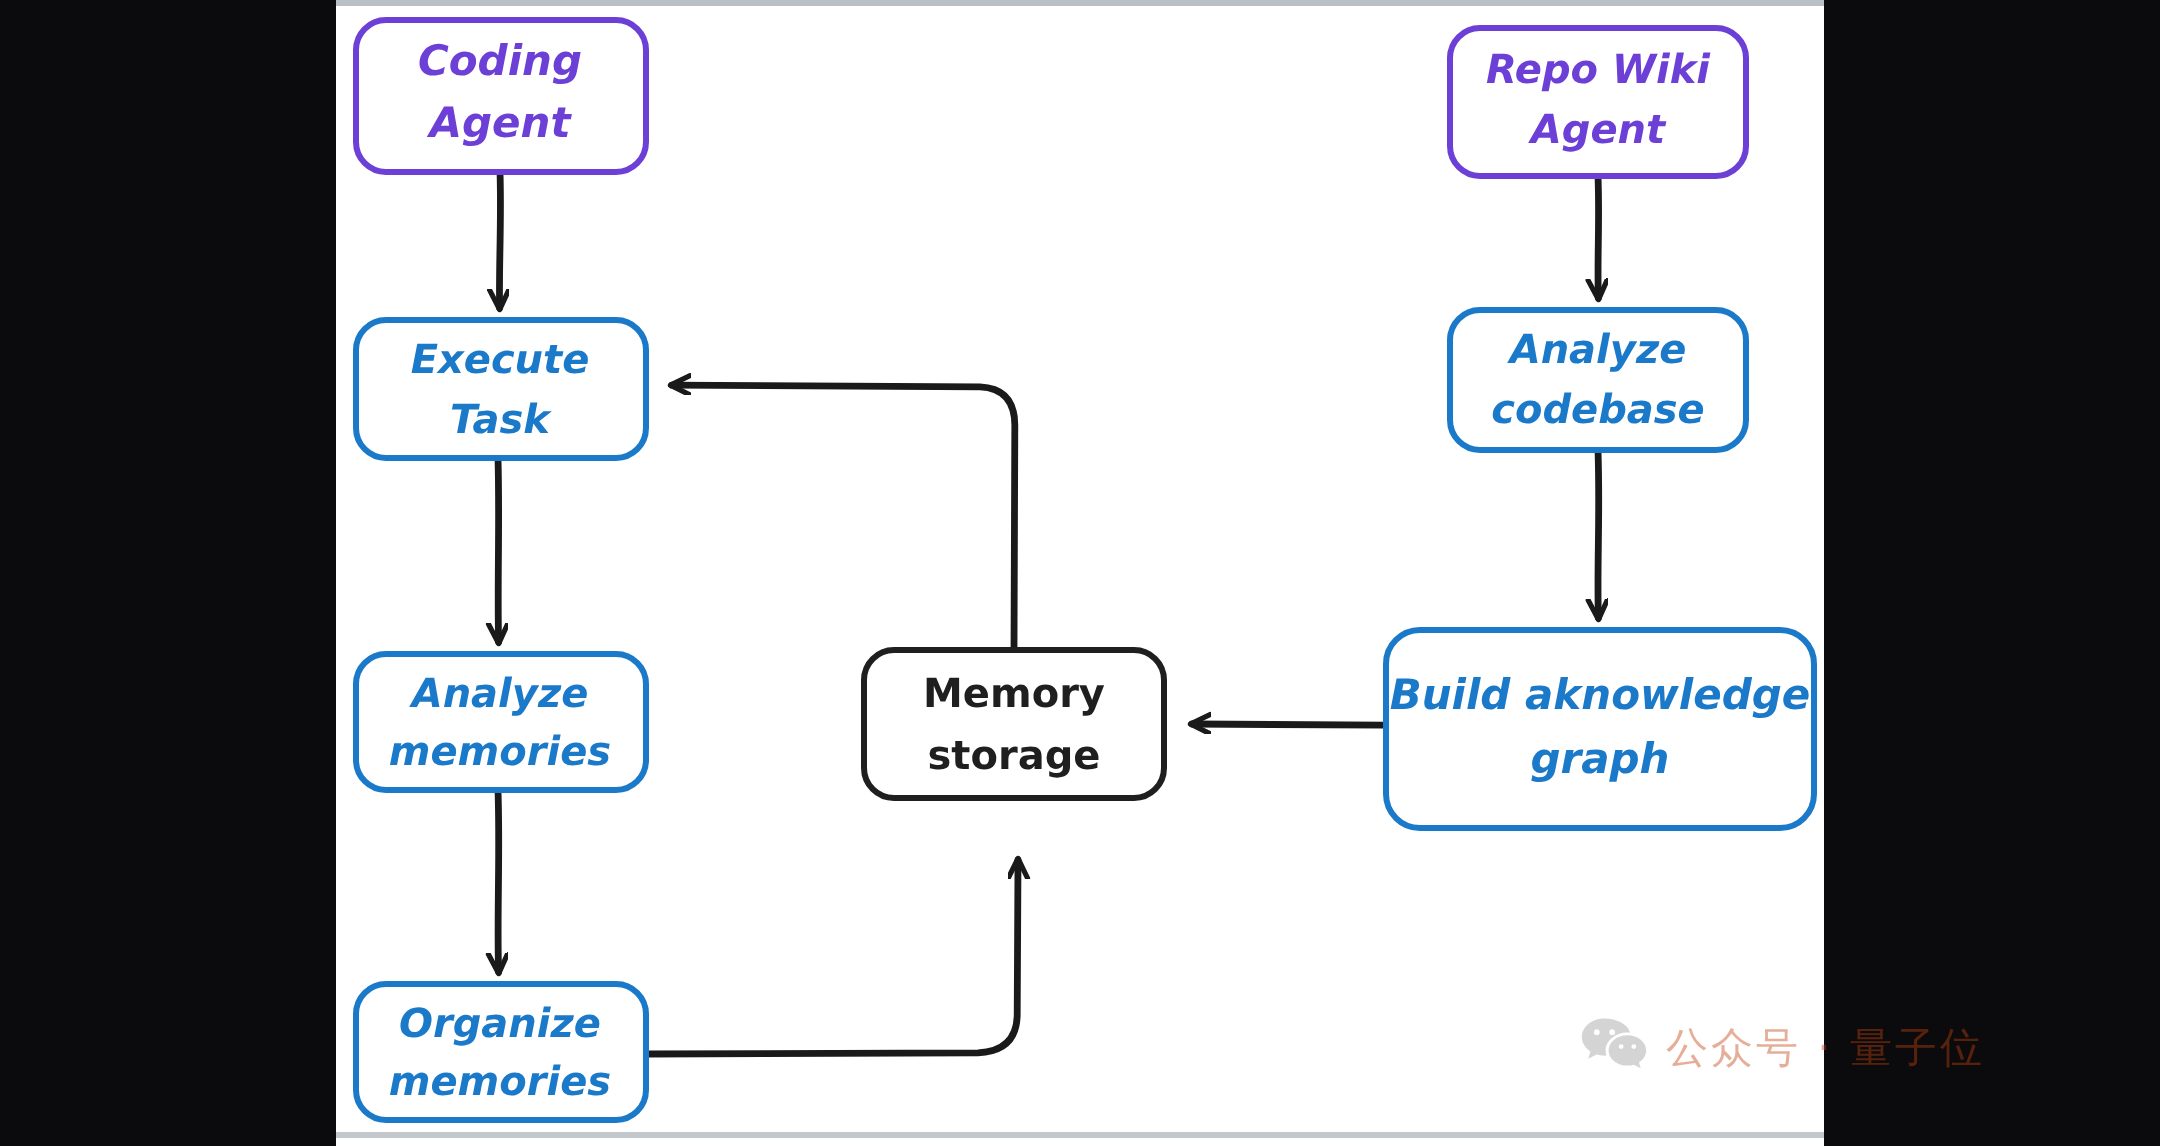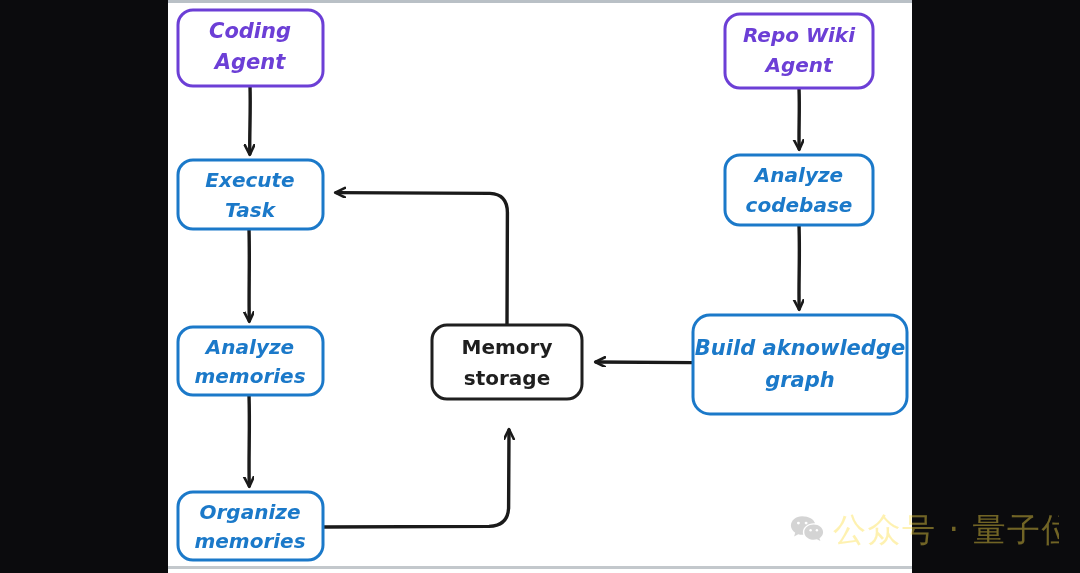--- a/index.html
+++ b/index.html
@@ -62,22 +62,22 @@
     left: 790px;
     top: 508px;
     display: flex;
     align-items: center;
     gap: 9px;
     opacity: 0.42;
     pointer-events: none;
   }
   .wm-text {
     font-family: "DejaVu Sans", sans-serif;
-    font-size: 33px;
-    color: #fde047;
+    font-size: 21px;
+    color: #c2410c;
     letter-spacing: 1.5px;
     white-space: nowrap;
   }
   .wm-icon { flex: 0 0 auto; }
 </style>
 </head>
 <body>
 
 <div id="screen">
 

